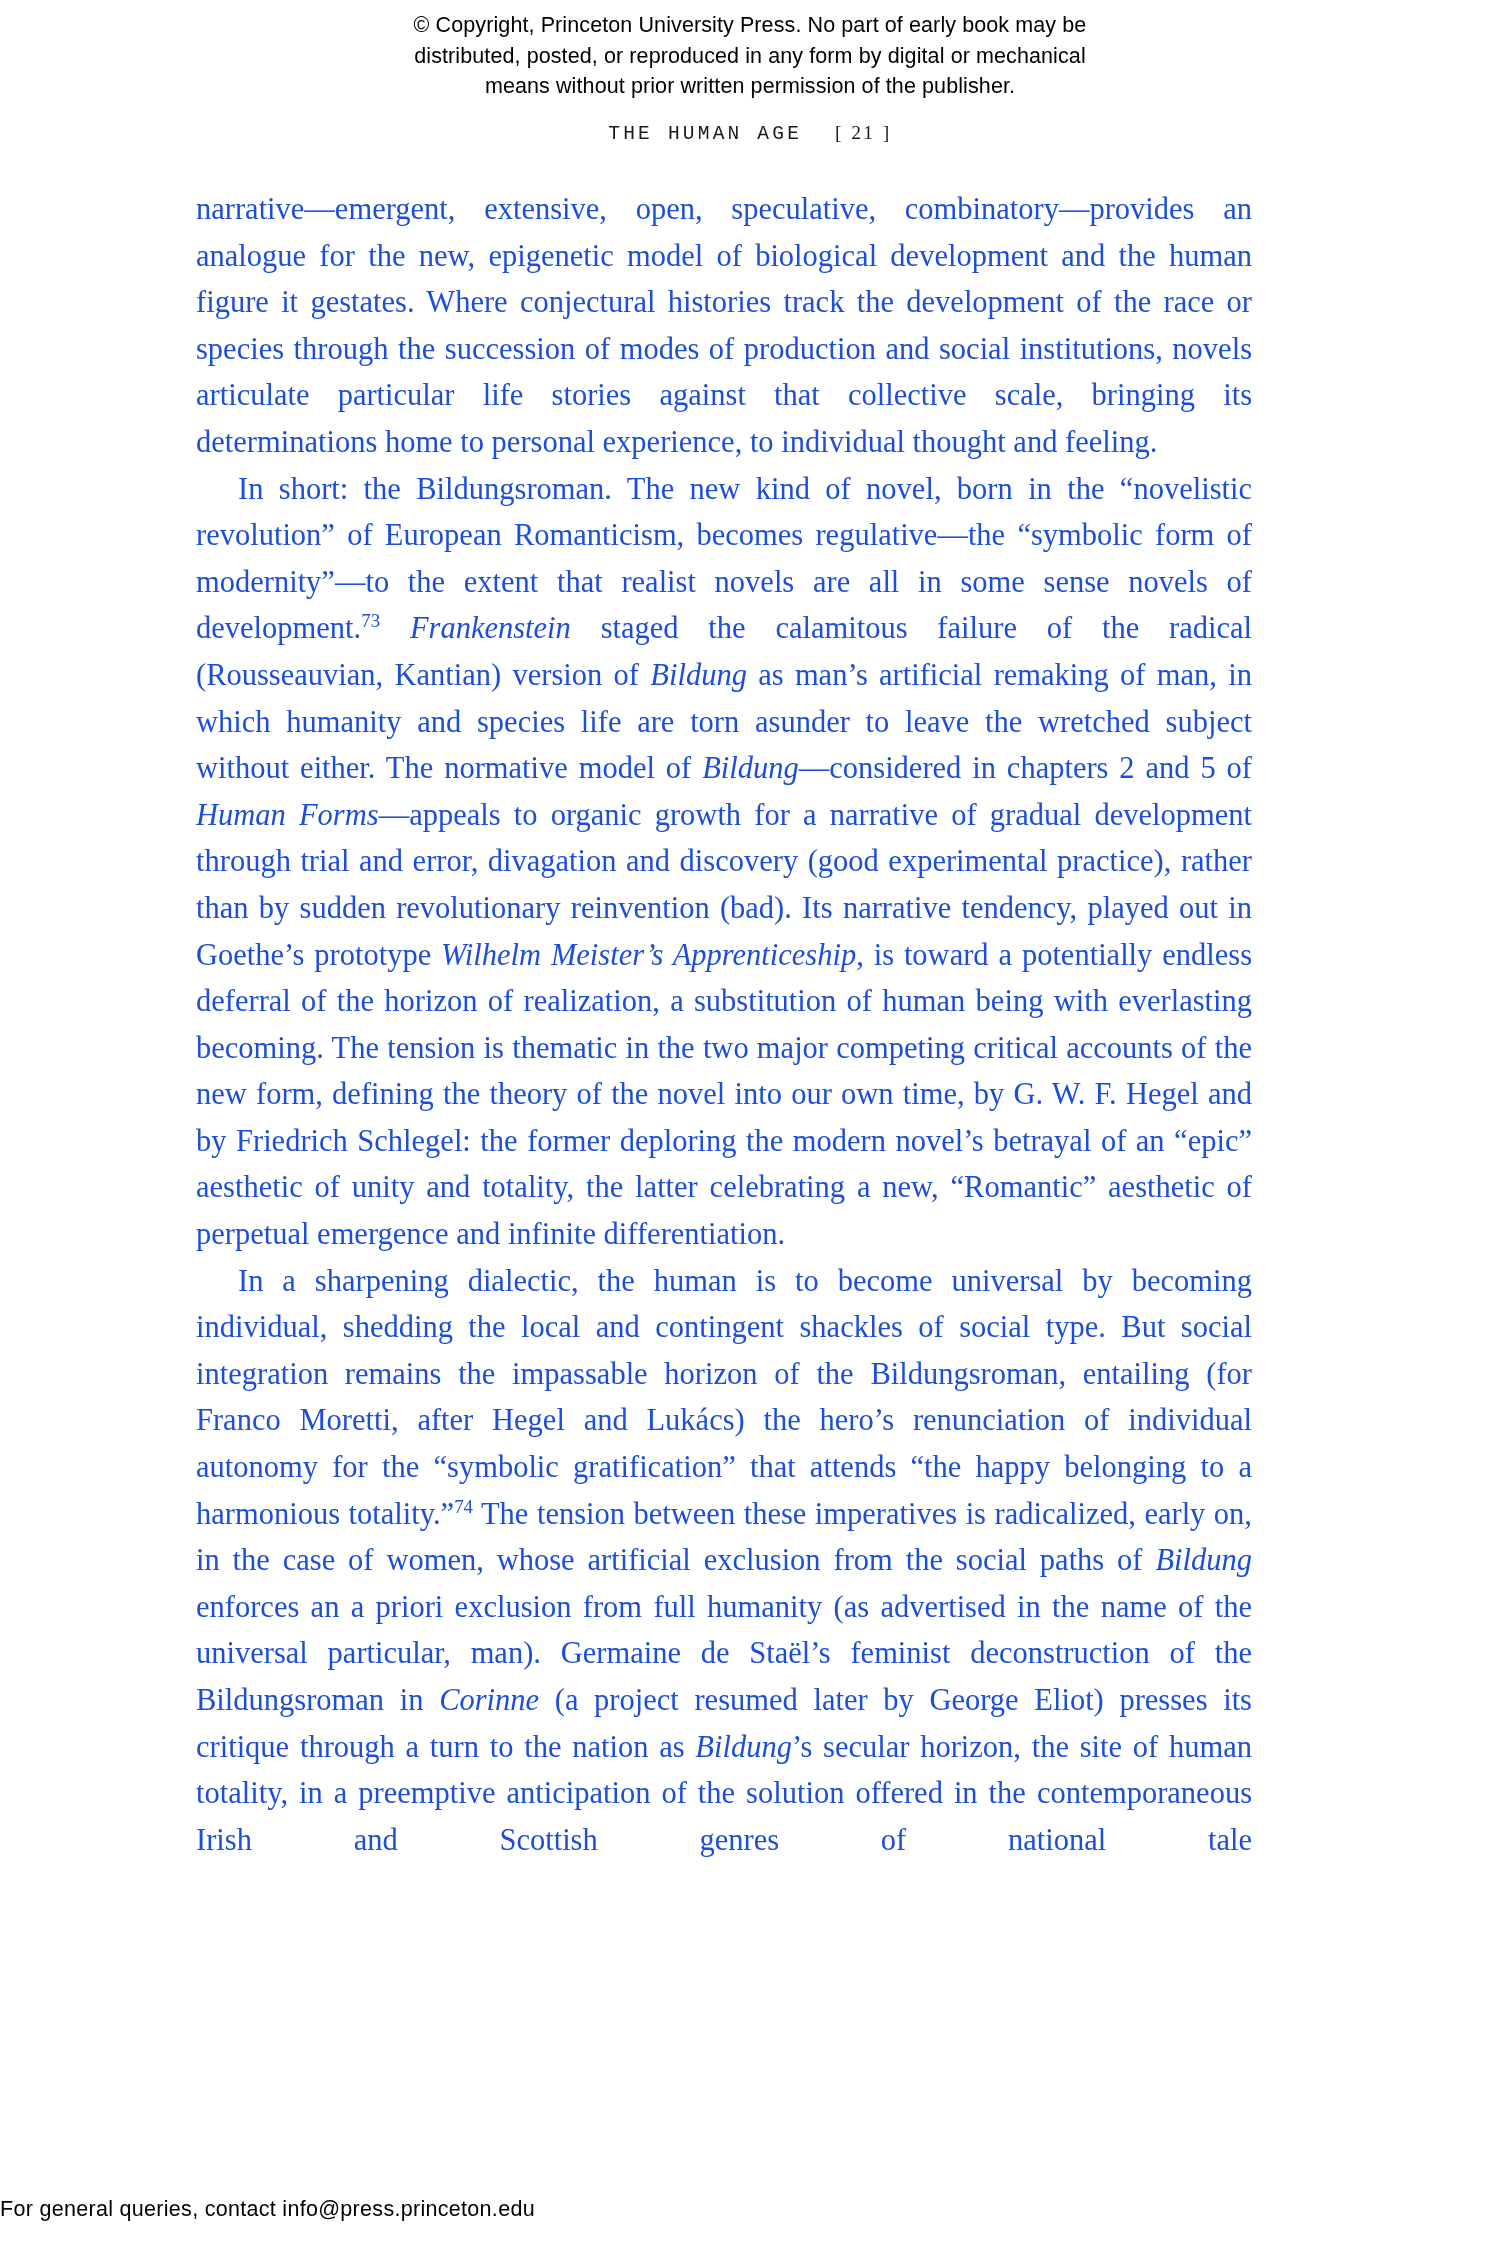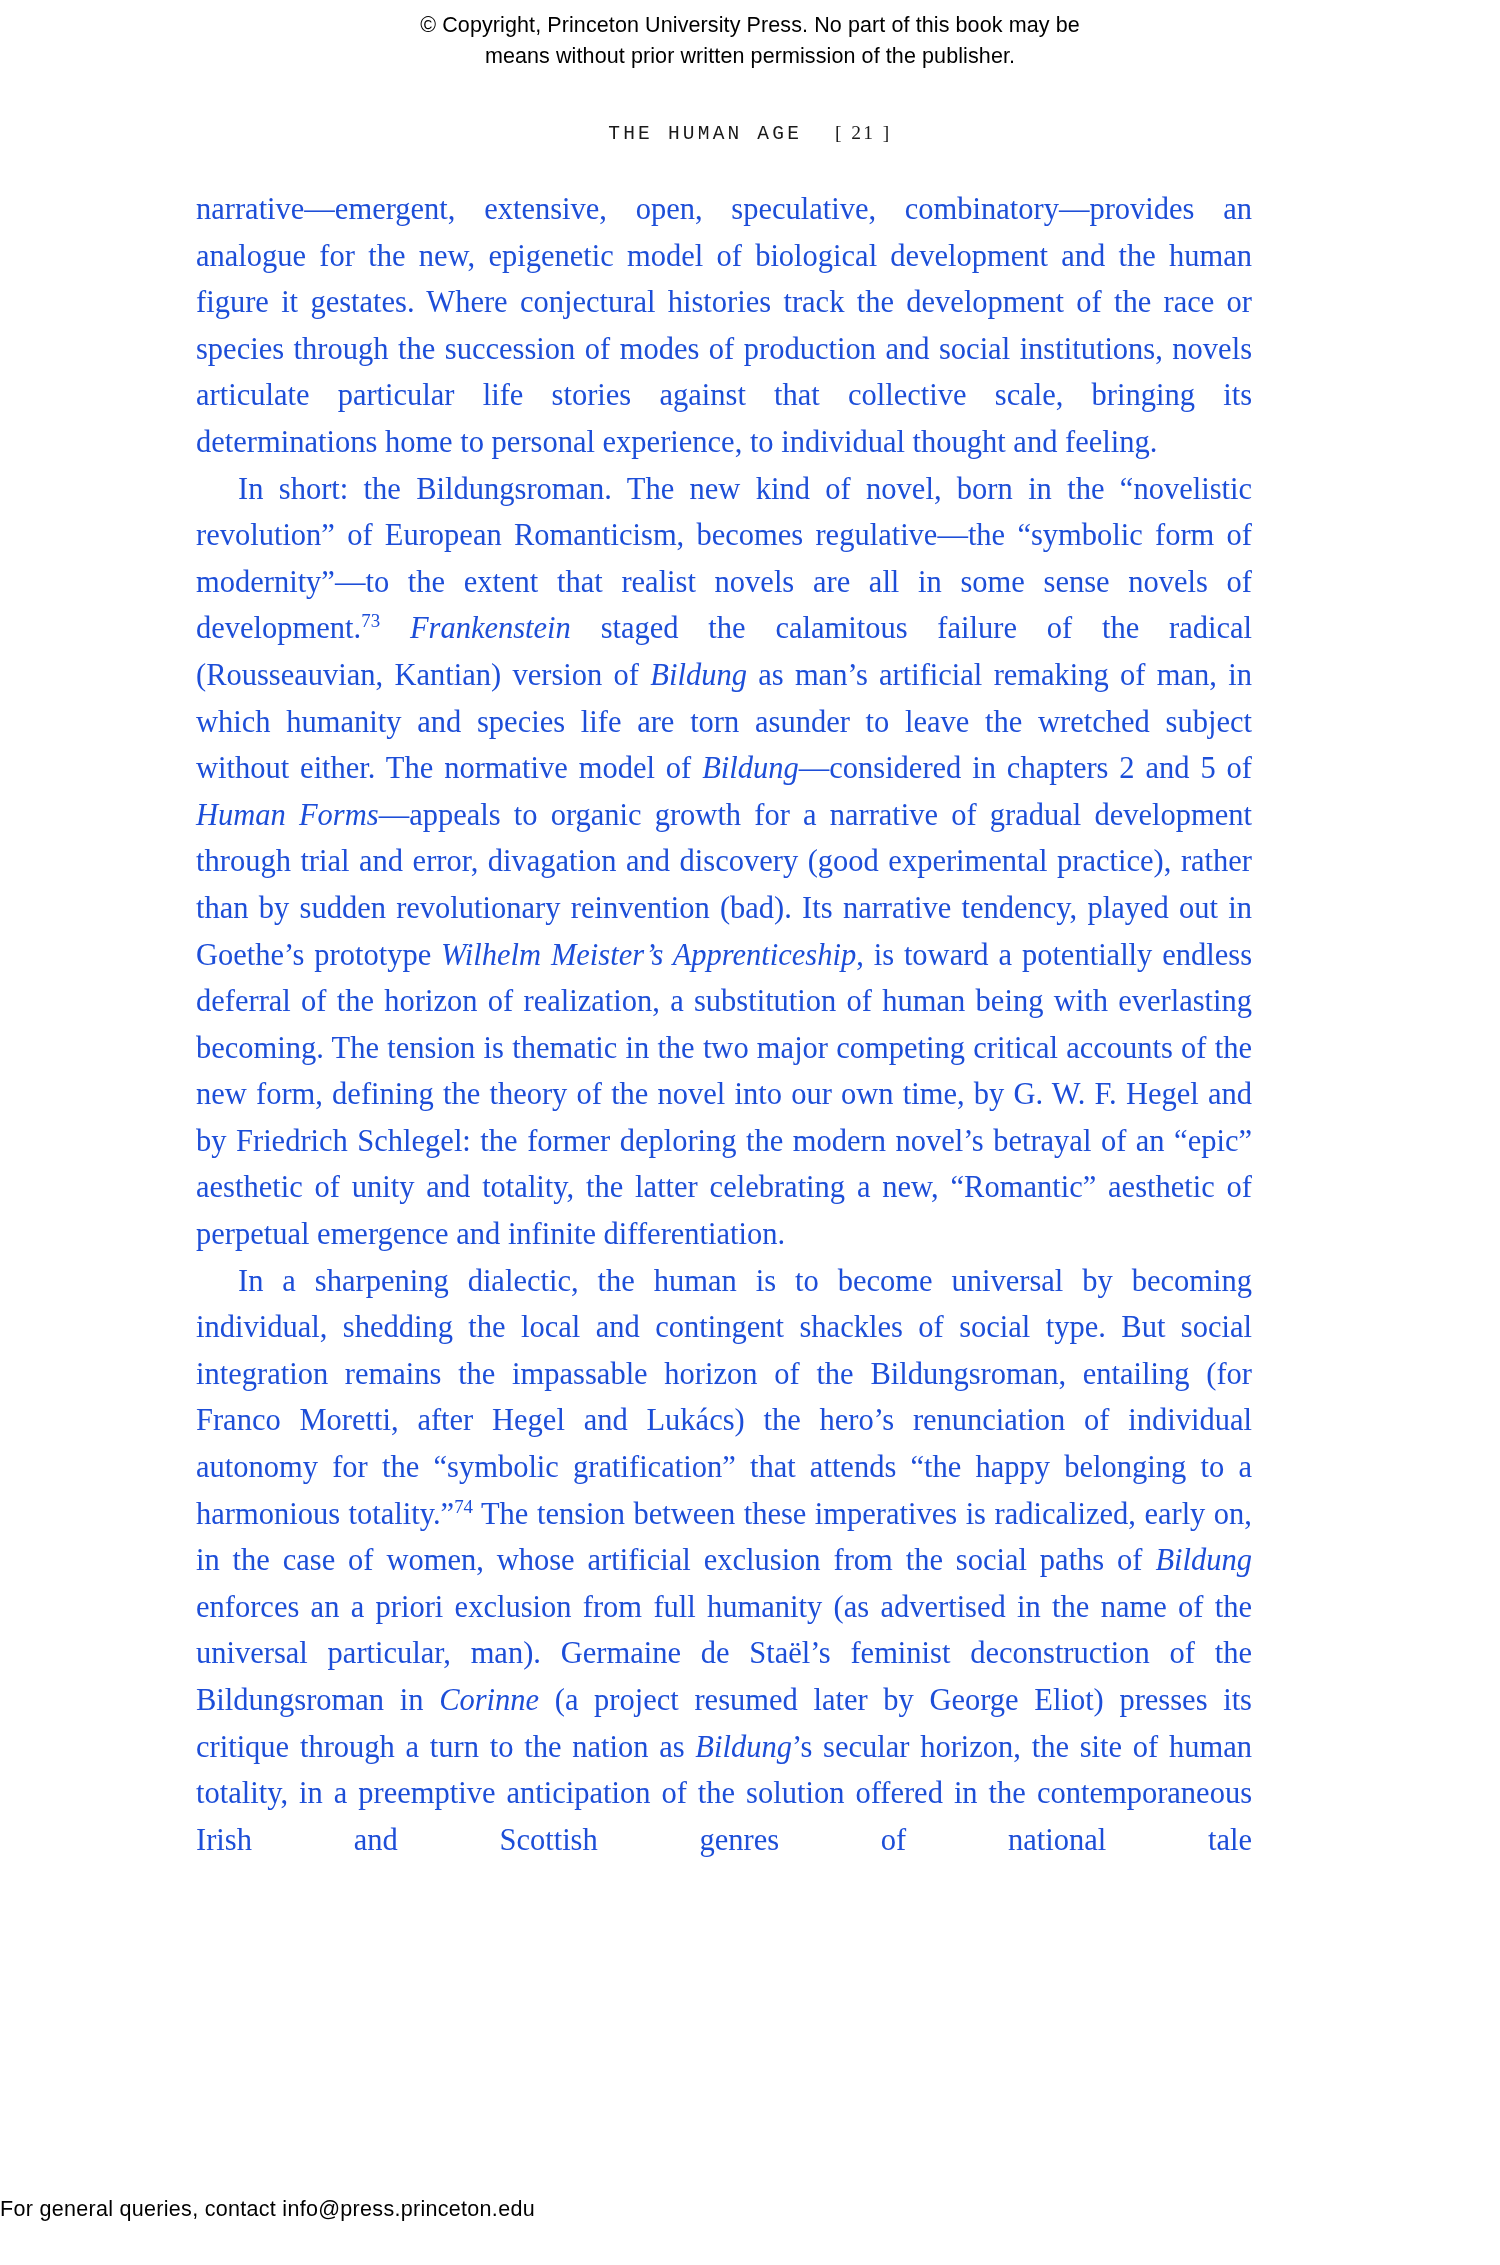--- a/index.html
+++ b/index.html
@@ -108,21 +108,22 @@
     font-family: "Liberation Sans", sans-serif;
     font-size: 21.5px;
     color: #000000;
     letter-spacing: 0.3px;
   }
 </style>
 </head>
 <body>
 
 <div class="copyright-notice">
-  <span class="cline">© Copyright, Princeton University Press. No part of this book may be</span>
+  <span class="cline">© Copyright, Princeton University Press. No part of early book may be</span>
+  <span class="cline">distributed, posted, or reproduced in any form by digital or mechanical</span>
   <span class="cline">means without prior written permission of the publisher.</span>
 </div>
 
 <div class="running-head">
   <span class="rh-title">THE HUMAN AGE</span><span class="rh-folio">[ 21 ]</span>
 </div>
 
 <div class="page-body">
 
   <p><span>narrative—emergent, extensive, open, speculative, combinatory—provides an analogue for the new, epigenetic model of biological development and the human figure it gestates. Where conjectural histories track the development of the race or species through the succession of modes of production and social institutions, novels articulate particular life stories against that collective scale, bringing its determinations home to personal experience, to individual thought and feeling.</span></p>

